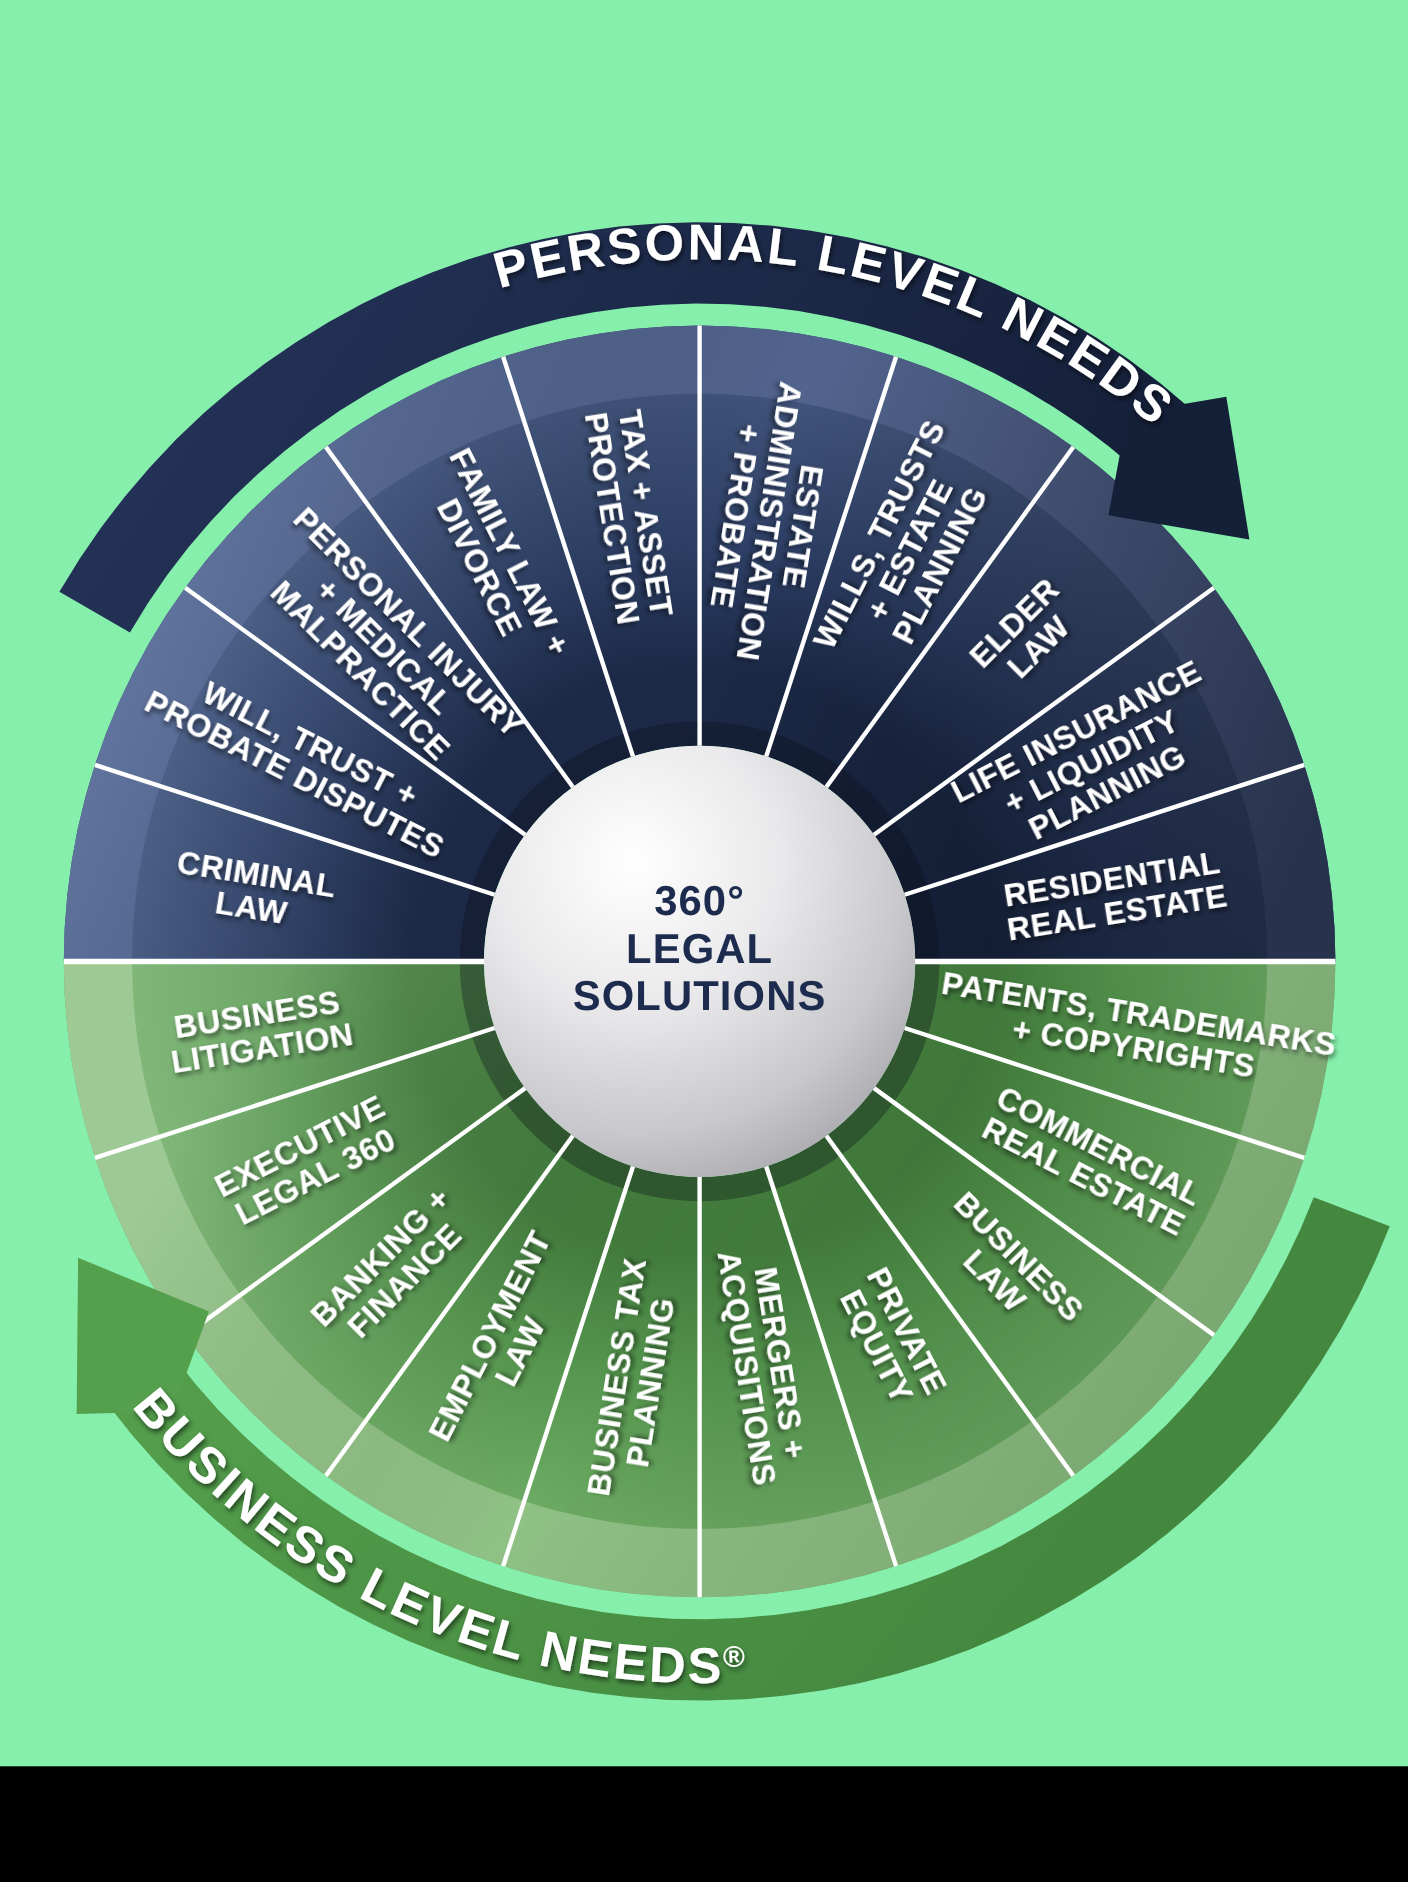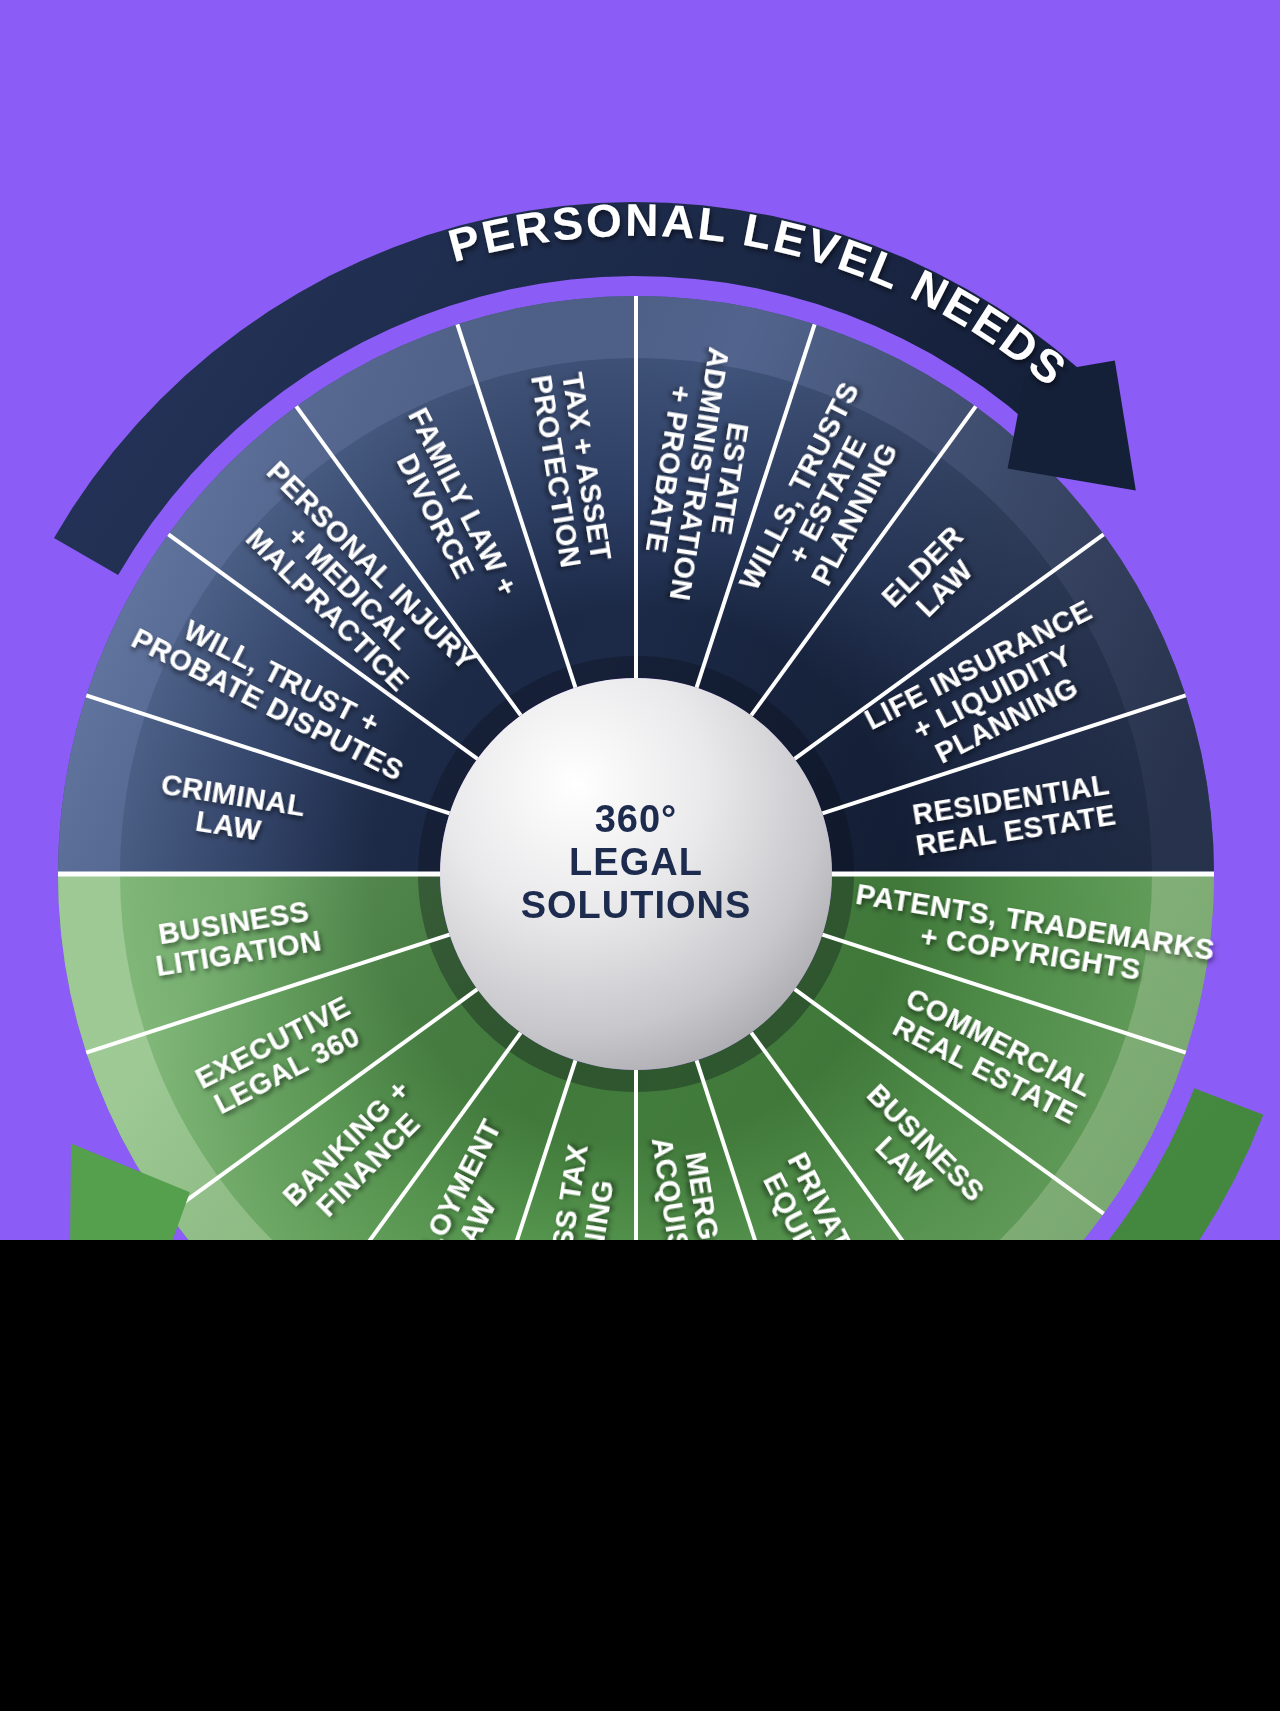--- a/index.html
+++ b/index.html
@@ -1,16 +1,16 @@
 <!DOCTYPE html>
 <html><head>
 <meta charset="utf-8">
 <style>
   html,body{margin:0;padding:0;background:#000;}
-  .stage{position:relative;width:1280px;height:1240px;background:#8b5cf6;overflow:hidden;}
+  .stage{position:relative;width:1280px;height:1606px;background:#86efac;overflow:hidden;}
   .stage figure{margin:0;width:100%;height:100%;}
   svg{display:block;}
   .seg-label{font-family:"Liberation Sans",sans-serif;font-weight:700;font-size:29px;letter-spacing:0.5px;}
   .band-label{font-family:"Liberation Sans",sans-serif;font-weight:700;font-size:46px;letter-spacing:2.5px;}
   .center-label{font-family:"Liberation Sans",sans-serif;font-weight:700;font-size:38px;letter-spacing:1px;}
 </style>
 </head>
 <body>
 
 <div class="stage">

